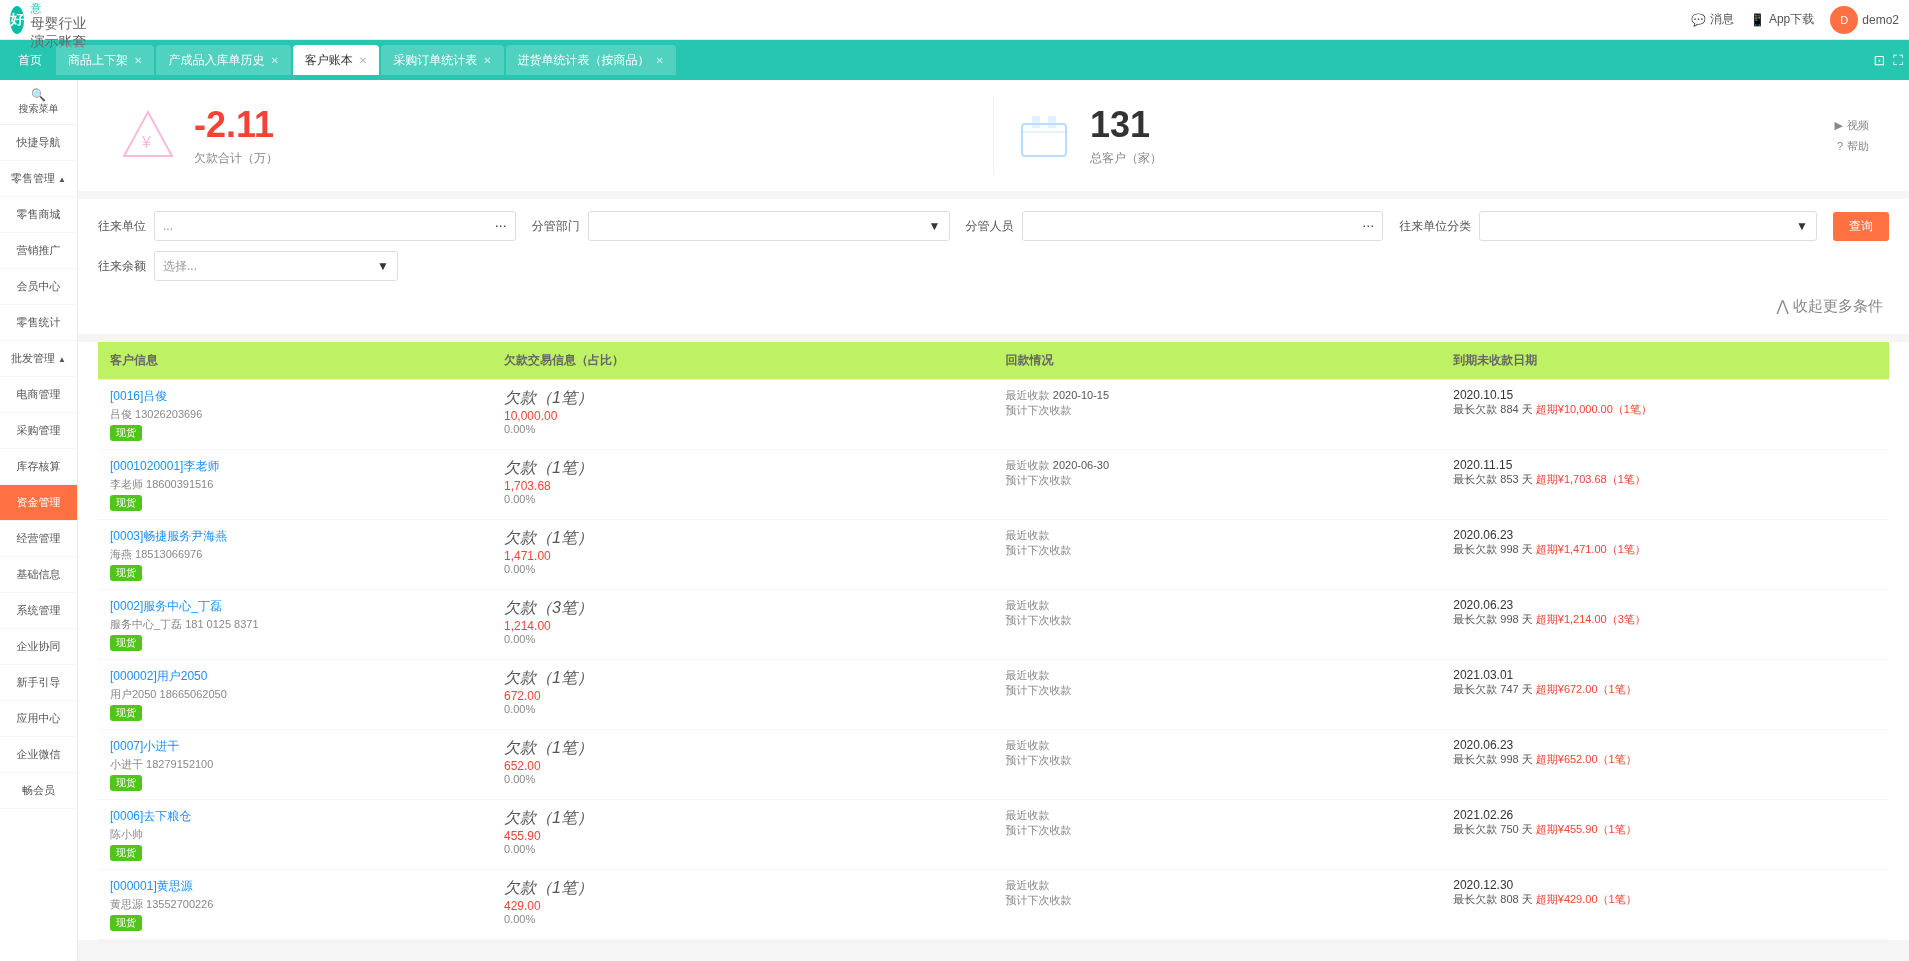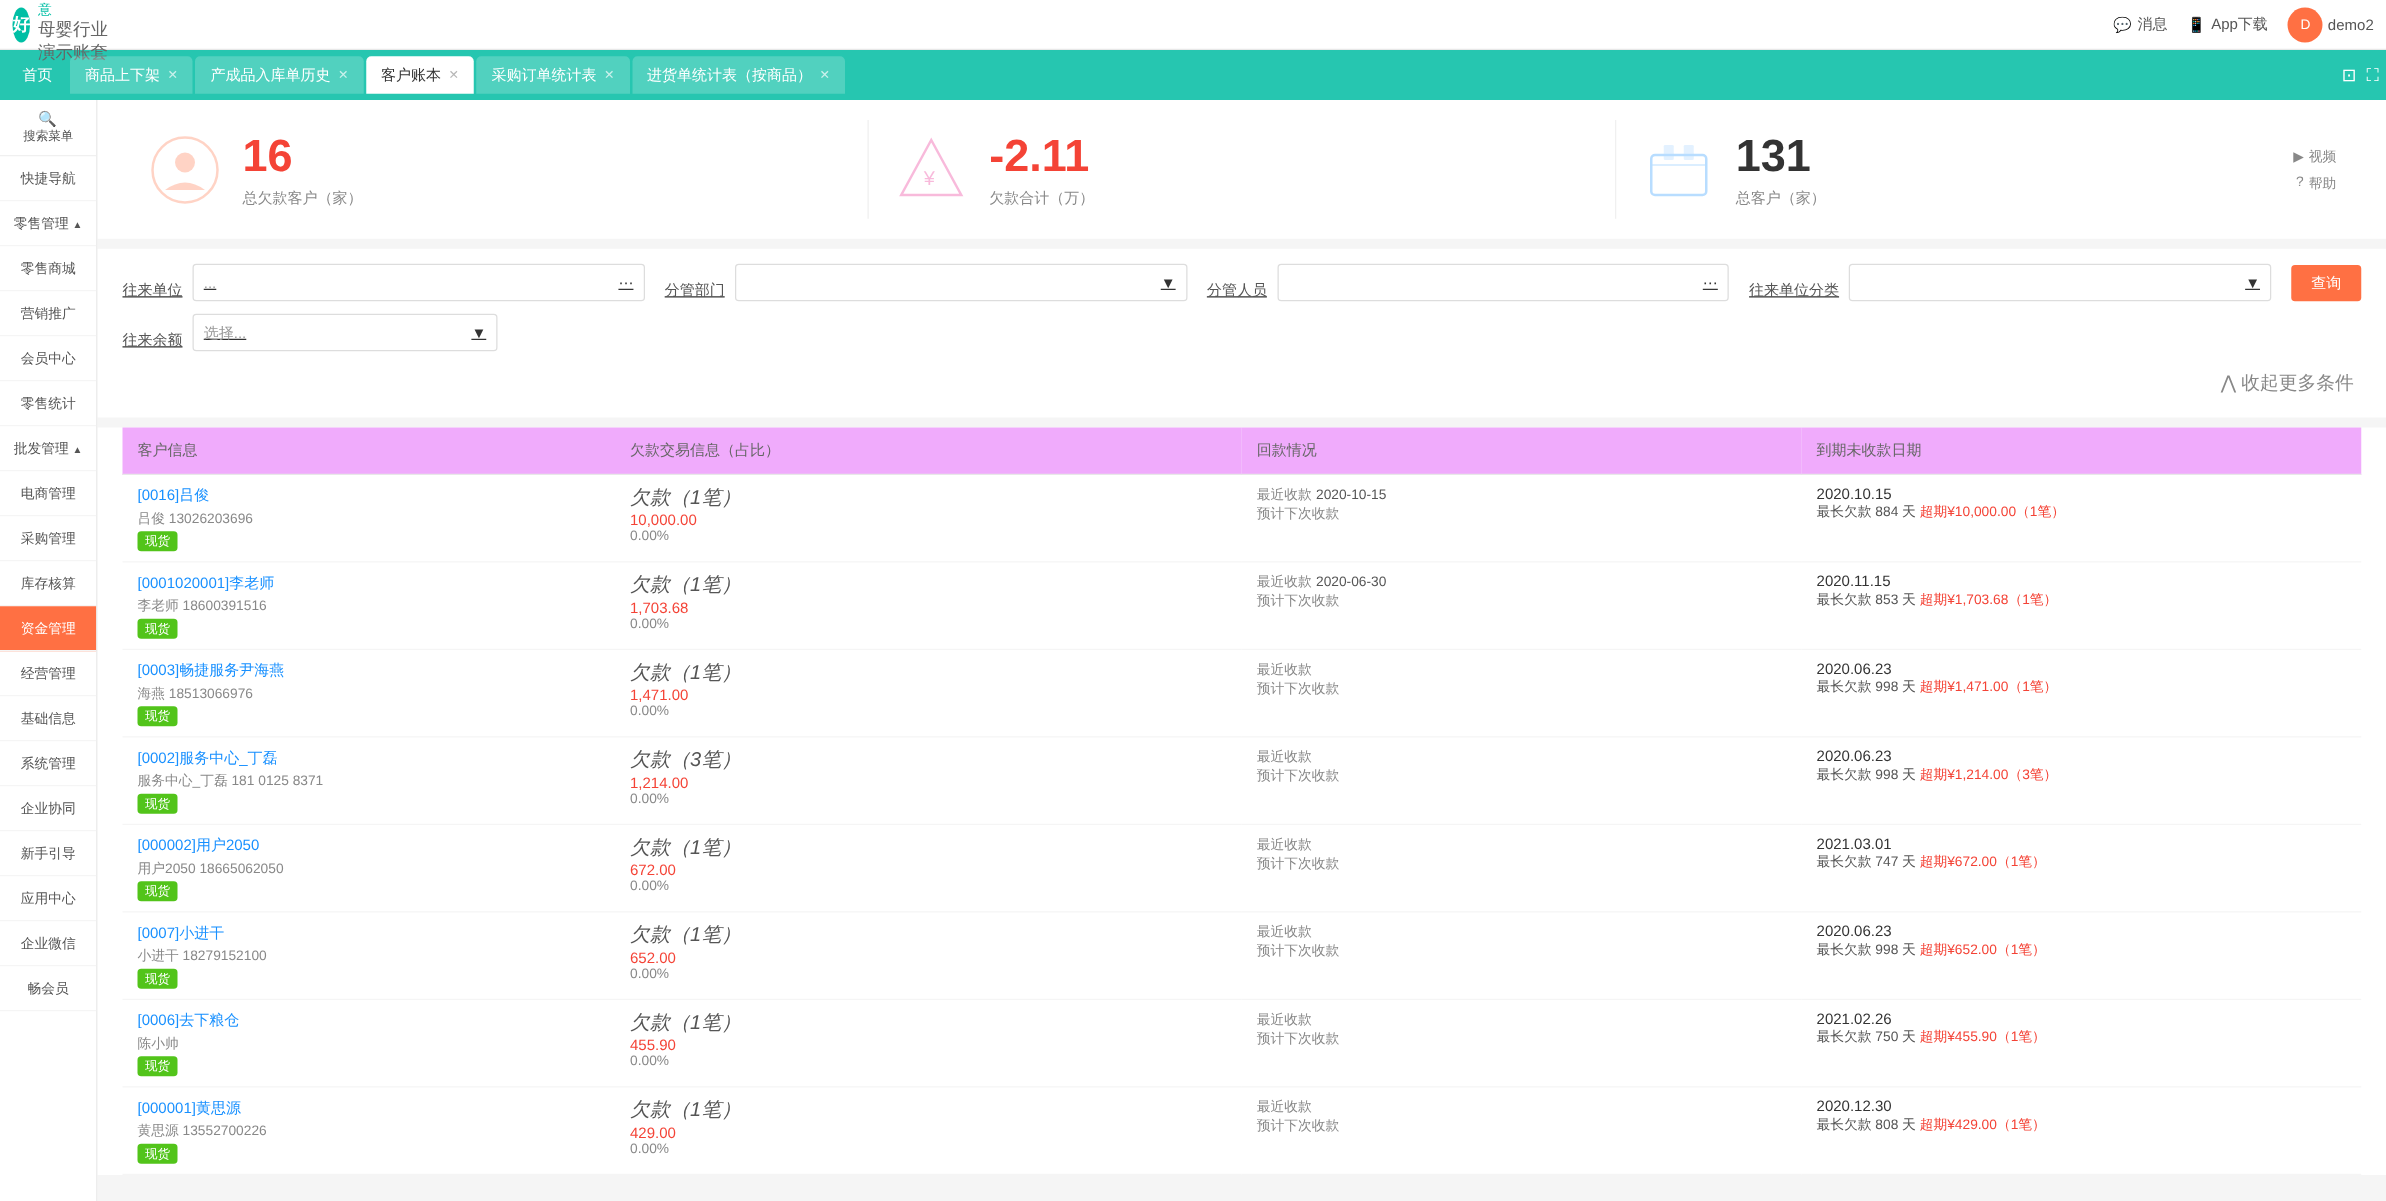--- a/index.html
+++ b/index.html
@@ -48,40 +48,40 @@
     .stat-number { font-size: 36px; font-weight: bold; }
     .stat-number.red { color: #f44336; }
     .stat-number.dark { color: #333; font-weight: 900; }
     .stat-label { font-size: 12px; color: #888; margin-top: 4px; }
     .stat-card-right { margin-left: auto; display: flex; flex-direction: column; align-items: flex-end; gap: 6px; }
     .stat-action { font-size: 11px; color: #888; display: flex; align-items: center; gap: 4px; cursor: pointer; }
 
     
     .filter-area { background: white; padding: 12px 20px; margin-bottom: 8px; }
     .filter-row { display: flex; align-items: center; gap: 16px; margin-bottom: 10px; }
-    .filter-field { display: flex; align-items: flex-end; gap: 8px; flex: 1; text-decoration: underline; }
+    .filter-field { display: flex; align-items: center; gap: 8px; flex: 1; }
     .filter-label { font-size: 12px; color: #555; white-space: nowrap; }
     .filter-input { flex: 1; height: 30px; border: 1px solid #ddd; border-radius: 3px; padding: 0 8px; font-size: 12px; display: flex; align-items: center; justify-content: space-between; cursor: pointer; background: white; }
     .filter-input-text { color: #999; }
     .filter-select { flex: 1; height: 30px; border: 1px solid #ddd; border-radius: 3px; padding: 0 8px; font-size: 12px; display: flex; align-items: center; justify-content: space-between; cursor: pointer; background: white; }
     .search-btn { background: #ff7043; color: white; border: none; padding: 6px 16px; border-radius: 3px; cursor: pointer; font-size: 12px; }
     .collapse-btn { text-align: right; padding: 6px; font-size: 15px; color: #888; cursor: pointer; }
 
     
     .table-area { background: white; padding: 0 20px; }
     .table-header-bar { display: flex; align-items: center; justify-content: space-between; padding: 10px 0; border-bottom: 1px solid #f0f0f0; }
     .table-summary { font-size: 12px; color: #555; }
     .table-summary span { color: #f44336; }
     .table-actions { display: flex; align-items: center; gap: 12px; font-size: 12px; color: #555; }
     .sort-select { border: 1px solid #ddd; padding: 3px 8px; border-radius: 3px; font-size: 11px; cursor: pointer; }
     .action-btn { display: flex; align-items: center; gap: 3px; cursor: pointer; color: #555; }
 
     
     .data-table { width: 100%; border-collapse: collapse; }
-    .data-table th { padding: 10px 12px; background: #f0abfc; font-weight: 400; color: #666; font-size: 12px; text-align: left; border-bottom: 1px solid #e8e8e8; }
+    .data-table th { padding: 10px 12px; background: #bef264; font-weight: 700; color: #666; font-size: 12px; text-align: left; border-bottom: 1px solid #e8e8e8; }
     .data-table td { padding: 8px 12px; border-bottom: 1px solid #f5f5f5; vertical-align: top; font-size: 12px; }
     .customer-name { color: #1890ff; cursor: pointer; font-size: 12px; }
     .customer-info { color: #888; font-size: 11px; margin-top: 2px; }
     .status-badge { display: inline-block; padding: 1px 6px; border-radius: 3px; font-size: 10px; color: white; margin-top: 3px; }
     .status-badge.green { background: #52c41a; }
     .amount-red { color: #f44336; font-size: 12px; }
     .amount-label { font-size: 16px; color: #555; font-style: italic; }
     .percent { font-size: 11px; color: #888; }
     .overdue-link { color: #f44336; font-size: 11px; cursor: pointer; }
     .date-text { font-size: 12px; color: #333; }
@@ -213,33 +213,20 @@
     </div>
     <div class="sidebar-item">
       <span>畅会员</span>
     </div>
   </div>
 
   <div class="content">
 
     <div class="stats-row">
 
-      <div class="stat-card">
-        <div class="stat-icon">
-          <svg width="56" height="56" viewBox="0 0 56 56" fill="none">
-            <circle cx="28" cy="28" r="26" stroke="#ff7043" stroke-width="2" fill="none"></circle>
-            <circle cx="28" cy="22" r="8" fill="#ff7043"></circle>
-            <path d="M12 44 Q28 32 44 44" fill="#ff7043"></path>
-          </svg>
-        </div>
-        <div class="stat-content">
-          <div class="stat-number red">16</div>
-          <div class="stat-label">总欠款客户（家）</div>
-        </div>
-      </div>
 
       <div class="stat-card">
         <div class="stat-icon">
           <svg width="56" height="56" viewBox="0 0 56 56" fill="none">
             <polygon points="28,4 52,48 4,48" stroke="#e91e8c" stroke-width="2" fill="none"></polygon>
             <text x="22" y="40" font-size="16" fill="#e91e8c">¥</text>
           </svg>
         </div>
         <div class="stat-content">
           <div class="stat-number red">-2.11</div>

